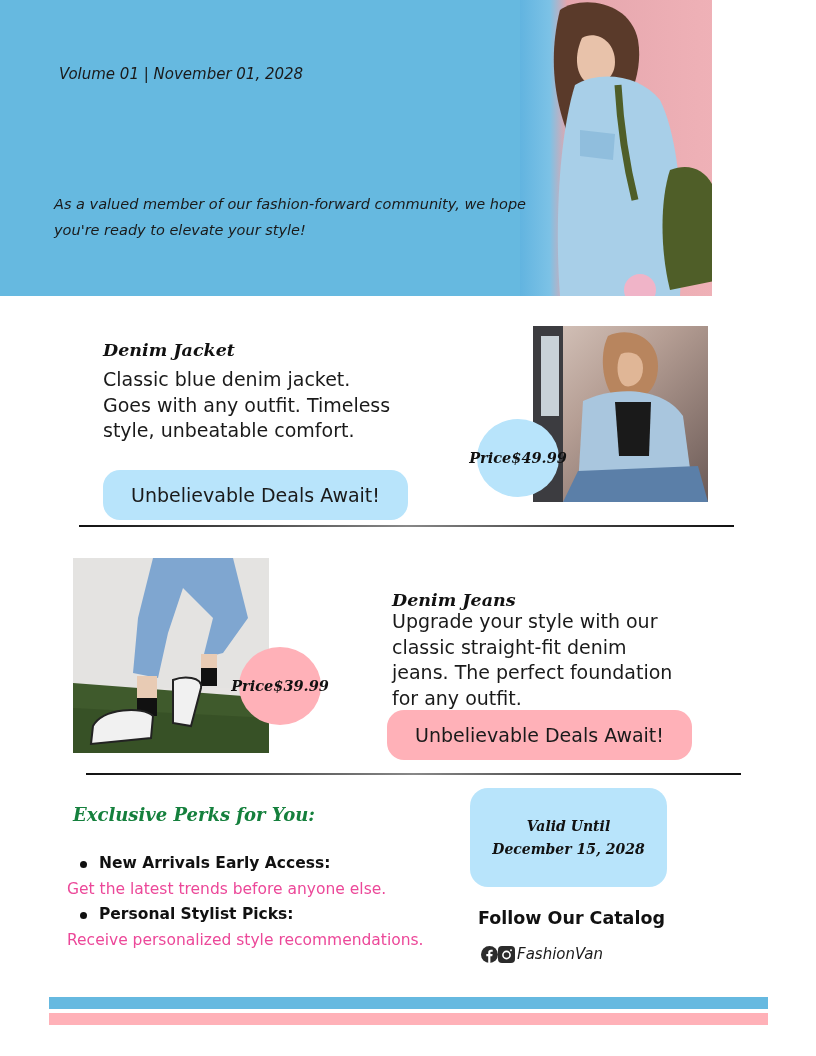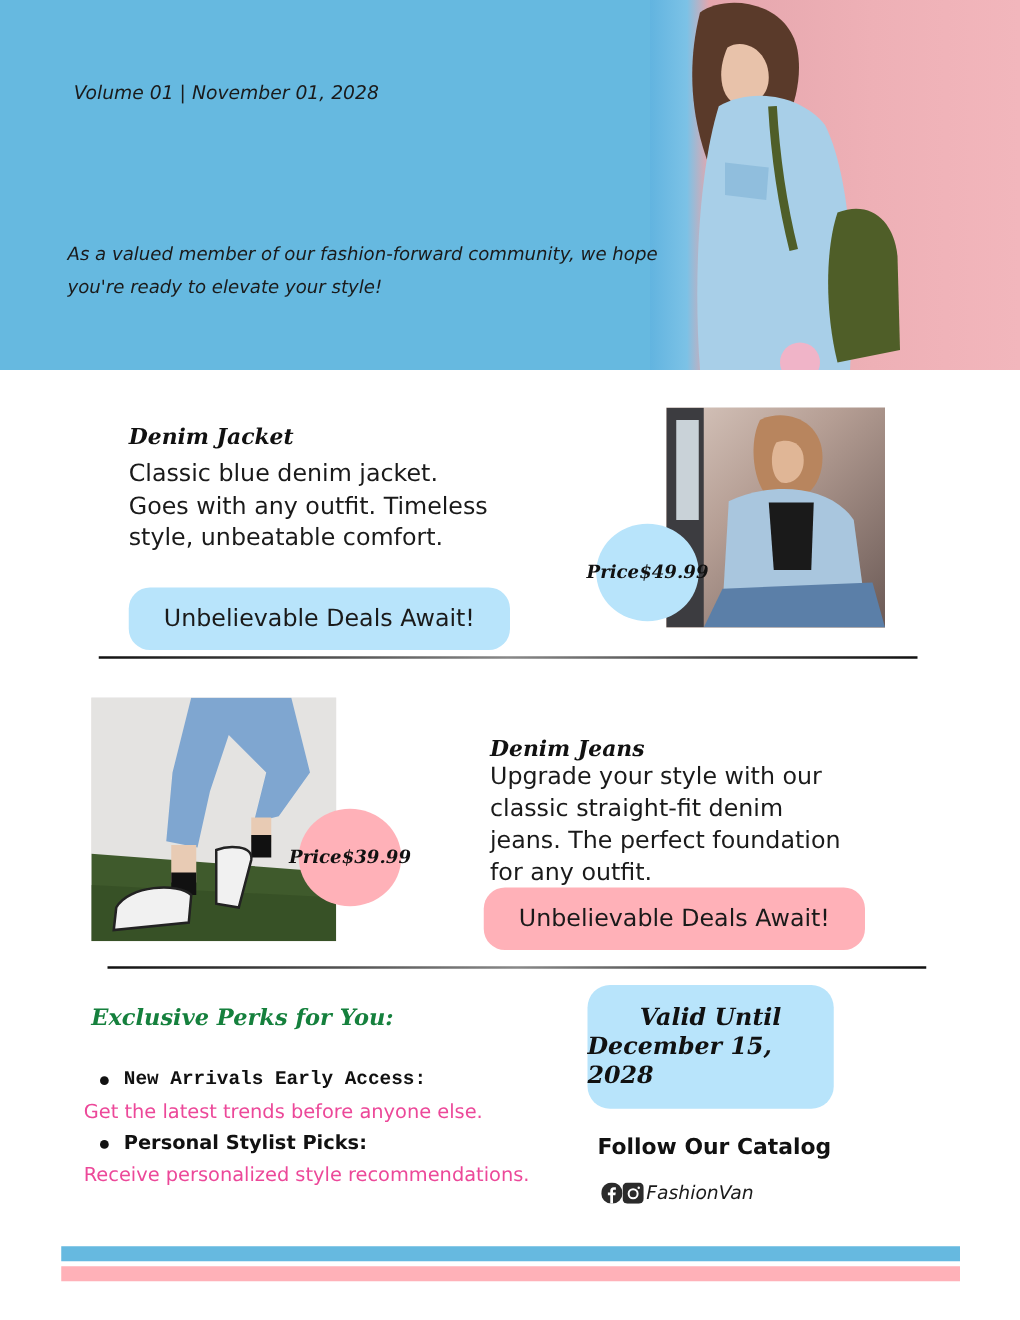--- a/index.html
+++ b/index.html
@@ -1,19 +1,19 @@
 <!DOCTYPE html>
 <html><head>
   <meta charset="utf-8">
   <style>
     * { box-sizing: border-box; margin: 0; padding: 0; }
     html, body { width: 816px; height: 1056px; background: #ffffff; overflow: hidden; }
     body { position: relative; font-family: "DejaVu Sans", "Liberation Sans", sans-serif; color: #111; }
 
-    .hero { position: absolute; left: 0; top: 0; width: 816px; height: 296px; background: #66b9e0; overflow: hidden; }
+    .hero { position: absolute; left: 0; top: 0; width: 712px; height: 296px; background: #66b9e0; overflow: hidden; }
     .hero-photo { position: absolute; left: 520px; top: 0; width: 296px; height: 296px; overflow: hidden;
       background: linear-gradient(90deg, #62b4e0 0%, #7cc2e6 10%, #e5a6ad 16%, #eeb0b6 60%, #f2b6bc 100%); }
     .hero-volume { position: absolute; left: 59px; top: 65px; font-size: 15px; font-style: italic; color: #1a1a1a; }
     .hero-title { position: absolute; left: 54px; top: 124px; font-family: "DejaVu Serif", "Liberation Serif", serif;
       font-size: 35px; font-style: italic; font-weight: bold; color: #0a0a0a; letter-spacing: -0.5px;
       text-shadow: 2px 2px 4px rgba(255,255,255,0.45); white-space: nowrap; }
     .hero-sub { position: absolute; left: 54px; top: 191px; width: 480px; font-size: 14.5px; font-style: italic;
       line-height: 26px; color: #1a1a1a; }
 
     .prod-name { position: absolute; font-family: "DejaVu Serif", "Liberation Serif", serif; font-style: italic; font-weight: bold; font-size: 17.5px; color: #111; margin-top: 19px; }
@@ -25,21 +25,21 @@
     .divider { position: absolute; height: 1.5px; background: linear-gradient(90deg, #111 0%, #555 30%, #888 50%, #444 75%, #111 100%); }
     .photo { position: absolute; overflow: hidden; }
 
     .perks-title { position: absolute; left: 73px; top: 804px; font-family: "DejaVu Serif", "Liberation Serif", serif; font-style: italic; font-weight: bold; font-size: 18px; color: #15803d; }
     .perk-head { position: absolute; left: 99px; font-size: 15.5px; font-weight: bold; color: #111; }
     .perk-bullet { position: absolute; left: 80px; width: 7px; height: 7px; border-radius: 50%; background: #111; }
     .perk-body { position: absolute; left: 67px; font-size: 15.5px; color: #ec4899; }
 
     .valid-box { position: absolute; left: 470px; top: 788px; width: 197px; height: 99px; border-radius: 18px; background: #b8e4fb;
       display: flex; flex-direction: column; align-items: center; justify-content: center;
-      font-family: "DejaVu Serif", "Liberation Serif", serif; font-style: italic; font-weight: bold; font-size: 19px; line-height: 23px; color: #111; }
+      font-family: "DejaVu Serif", "Liberation Serif", serif; font-style: italic; font-weight: bold; font-size: 14px; line-height: 23px; color: #111; }
     .follow-title { position: absolute; left: 478px; top: 908px; font-size: 17.5px; font-weight: bold; color: #111; }
     .social { position: absolute; left: 481px; top: 945px; display: flex; align-items: center; }
     .social-icon { width: 17px; height: 17px; display: inline-flex; cursor: pointer; }
     .handle { font-size: 15px; font-style: italic; color: #1a1a1a; margin-left: 2px; }
 
     .bar { position: absolute; left: 49px; width: 719px; height: 12px; }
   </style>
 </head>
 <body>
 
@@ -111,21 +111,21 @@
   <h2 class="prod-name" style="left:392px; top:571px;">Denim Jeans</h2>
   <p class="prod-desc" style="left:392px; top:609px; width:290px;">Upgrade your style with our classic straight-fit denim jeans. The perfect foundation for any outfit.</p>
   <div class="deal-btn" style="left:387px; top:710px; width:305px; background:#ffb1b8;">Unbelievable Deals Await!</div>
 </section>
 
 <div class="divider" style="left:86px; top:773px; width:655px;"></div>
 
 <section>
   <h3 class="perks-title">Exclusive Perks for You:</h3>
   <span class="perk-bullet" style="top:861px;"></span>
-  <div class="perk-head" style="top:854px;font-family:Liberation Mono, monospace;">New Arrivals Early Access:</div>
+  <div class="perk-head" style="top:854px;">New Arrivals Early Access:</div>
   <div class="perk-body" style="top:880px;">Get the latest trends before anyone else.</div>
   <span class="perk-bullet" style="top:912px;"></span>
   <div class="perk-head" style="top:905px;">Personal Stylist Picks:</div>
   <div class="perk-body" style="top:931px;">Receive personalized style recommendations.</div>
 </section>
 
 <div class="valid-box">
   <span>Valid Until</span>
   <span>December 15, 2028</span>
 </div>

